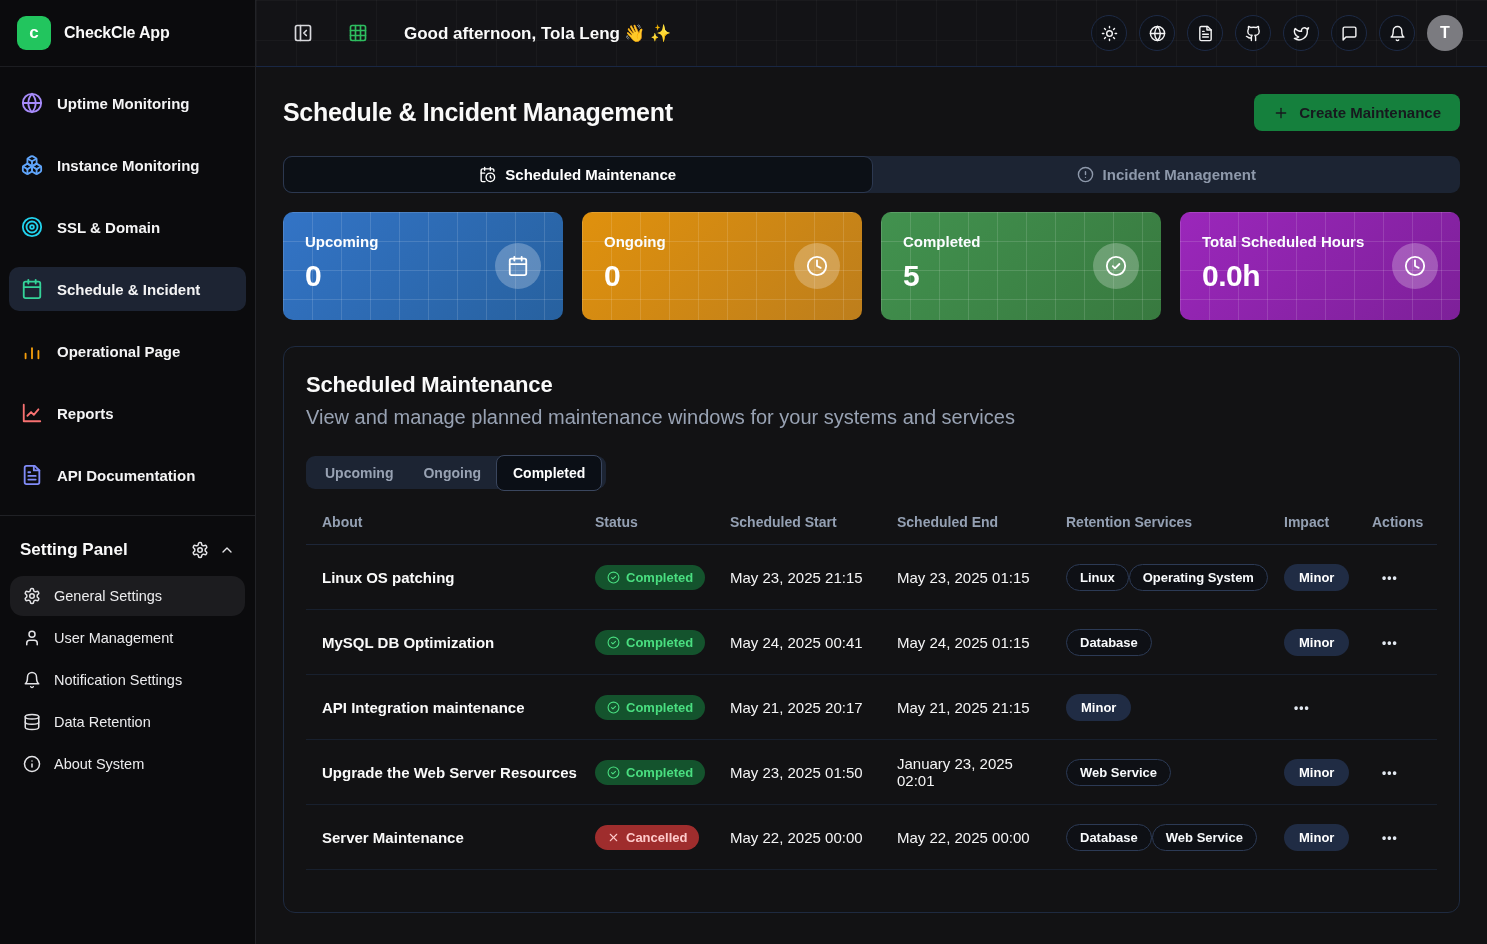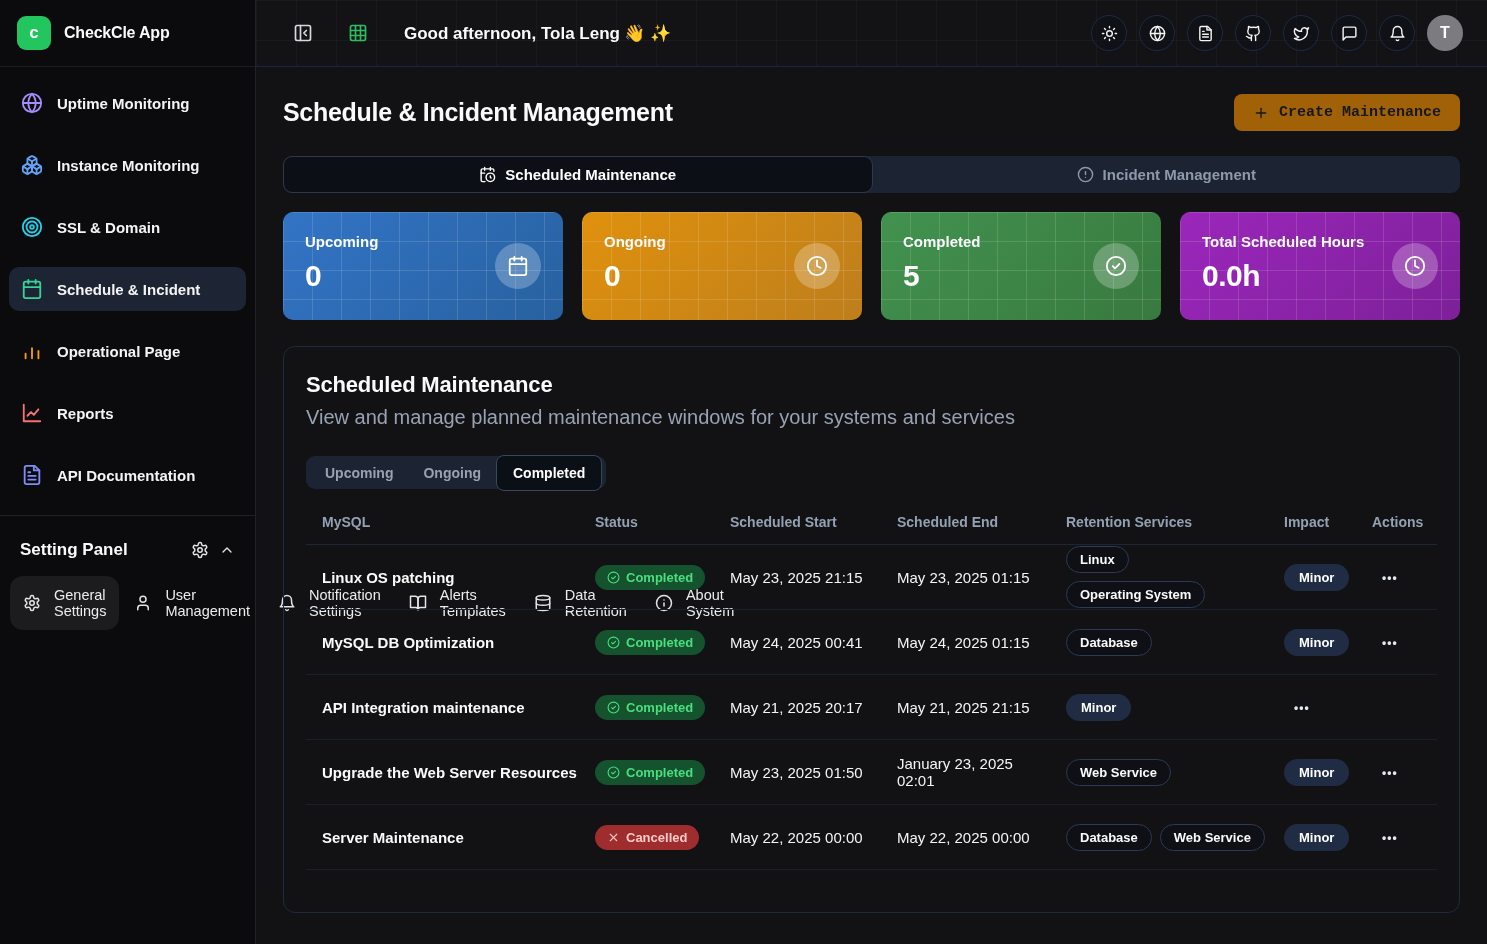--- a/index.html
+++ b/index.html
@@ -18,21 +18,21 @@
   .nav-item { display:flex; align-items:center; gap:14px; padding:11px 12px; border-radius:10px; cursor:pointer; }
   .nav-item.active { background:#1d2433; }
   .nav-item .icon { width:22px; height:22px; }
   .nav-label { font-size:15px; font-weight:600; color:#f4f4f5; }
   .sidebar-divider { height:1px; background:#202125; margin-top:6px; }
   .settings-header { display:flex; align-items:center; padding:24px 20px 12px 20px; gap:10px; }
   .settings-title { font-size:17px; font-weight:700; flex:1; }
   .settings-header .icon { color:#e4e4e7; cursor:pointer; }
   .gear-sm { width:18px; height:18px; }
   .chev-sm { width:16px; height:16px; }
-  .settings-list { padding:4px 10px; display:flex; flex-direction:row; gap:2px; }
+  .settings-list { padding:4px 10px; display:flex; flex-direction:column; gap:2px; }
   .settings-item { display:flex; align-items:center; gap:13px; padding:11px 13px; border-radius:13px; cursor:pointer; }
   .settings-item.active { background:#1c1c1f; }
   .settings-item .icon { width:18px; height:18px; color:#e4e4e7; }
   .settings-label { font-size:14.5px; font-weight:500; color:#ececee; }
 
   
   .main { flex:1; display:flex; flex-direction:column; min-width:0; }
   .topbar { height:67px; flex-shrink:0; display:flex; align-items:center; padding:0 24px 0 37px;
     background-color:#131316;
     background-image:linear-gradient(to right, rgba(255,255,255,.032) 1px, transparent 1px),
@@ -44,22 +44,22 @@
   .greeting { font-size:17px; font-weight:700; }
   .topbar-right { margin-left:auto; display:flex; align-items:center; gap:12px; }
   .circle-btn { width:36px; height:36px; border-radius:50%; border:1px solid #1d2a45; background:rgba(10,14,22,.35);
     display:flex; align-items:center; justify-content:center; color:#f4f4f5; cursor:pointer; }
   .circle-btn .icon { width:17px; height:17px; }
   .avatar { width:36px; height:36px; border-radius:50%; background:#7b7b80; display:flex; align-items:center; justify-content:center; font-weight:700; font-size:16px; color:#fff; cursor:pointer; }
 
   .content { flex:1; padding:27px 27px 0; overflow:hidden; }
   .page-head { display:flex; align-items:center; justify-content:space-between; margin-bottom:25px; }
   .page-title { font-size:25px; font-weight:800; letter-spacing:-.3px; }
-  .create-btn { display:flex; align-items:center; gap:10px; background:#a16207; color:#17191e; font-weight:600; font-size:15px;
-    height:37px; padding:0 19px; border-radius:8px; border:none; cursor:pointer; font-family:Liberation Mono, monospace; }
+  .create-btn { display:flex; align-items:center; gap:10px; background:#15803d; color:#17191e; font-weight:600; font-size:15px;
+    height:37px; padding:0 19px; border-radius:8px; border:none; cursor:pointer; font-family:Liberation Sans, sans-serif; }
   .create-btn .icon { width:16px; height:16px; }
 
   .seg-tabs { display:flex; background:#1c2433; border-radius:9px; height:37px; margin-bottom:19px; }
   .seg-tab { flex:1; display:flex; align-items:center; justify-content:center; gap:9px; font-size:15px; font-weight:600;
     color:#8e99ab; border-radius:9px; cursor:pointer; }
   .seg-tab.active { background:#0c1016; border:1px solid #2c3850; color:#fff; }
   .seg-tab .icon { width:17px; height:17px; }
 
   .stats { display:grid; grid-template-columns:repeat(4,1fr); gap:19px; margin-bottom:26px; }
   .stat-card { height:108px; border-radius:10px; padding:21px 22px; position:relative; overflow:hidden; cursor:default; }
@@ -79,21 +79,21 @@
   .mtable { margin-top:25px; }
   .mt-head, .mt-row { display:grid; grid-template-columns:273px 135px 167px 169px 218px 88px 1fr; align-items:center; }
   .mt-head { border-bottom:1px solid #1d2638; padding-bottom:14px; }
   .mt-head > div { padding-left:16px; font-size:14px; font-weight:600; color:#94a0b3; }
   .mt-row { height:65px; border-bottom:1px solid #18202e; }
   .cell { padding-left:16px; }
   .cell-title { font-size:15px; font-weight:600; color:#fafafa; }
   .badge { display:inline-flex; align-items:center; gap:6px; padding:5px 12px; border-radius:999px; font-size:13px; font-weight:700; }
   .badge .icon { width:13px; height:13px; }
   .cell-date { font-size:15px; font-weight:500; color:#f4f4f5; }
-  .svc-wrap { display:flex; gap:8px; flex-wrap:wrap; align-items:center; }
+  .svc-wrap { display:flex; flex-wrap:wrap; align-items:center; }
   .svc-tag { padding:5px 13px; border:1px solid #2c3a55; border-radius:999px; font-size:13px; font-weight:700; color:#f8fafc; background:rgba(10,14,22,.4); }
   .impact-badge { display:inline-block; padding:6px 15px; border-radius:999px; background:#202c44; font-size:13px; font-weight:700; color:#fff; }
   .actions-btn { background:none; border:none; color:#e2e8f0; font-size:19px; font-weight:700; cursor:pointer; padding:2px 10px; line-height:1; font-family:inherit; letter-spacing:1px; }
 </style>
 </head>
 <body>
 
 <div class="app">
 
   <aside class="sidebar">
@@ -221,29 +221,20 @@
             <svg viewBox="0 0 24 24" fill="none" stroke="currentColor" stroke-width="2" stroke-linecap="round" stroke-linejoin="round">
               <path d="M6 8a6 6 0 0 1 12 0c0 7 3 9 3 9H3s3-2 3-9"></path>
               <path d="M10.3 21a1.94 1.94 0 0 0 3.4 0"></path>
             </svg>
           </span>
           <span class="settings-label">Notification Settings</span>
         </div>
         <div class="settings-item">
           <span class="icon" style="width: 18px; height: 18px;">
             <svg viewBox="0 0 24 24" fill="none" stroke="currentColor" stroke-width="2" stroke-linecap="round" stroke-linejoin="round">
-              <path d="M2 3h6a4 4 0 0 1 4 4v14a3 3 0 0 0-3-3H2z"></path>
-              <path d="M22 3h-6a4 4 0 0 0-4 4v14a3 3 0 0 1 3-3h7z"></path>
-            </svg>
-          </span>
-          <span class="settings-label">Alerts Templates</span>
-        </div>
-        <div class="settings-item">
-          <span class="icon" style="width: 18px; height: 18px;">
-            <svg viewBox="0 0 24 24" fill="none" stroke="currentColor" stroke-width="2" stroke-linecap="round" stroke-linejoin="round">
               <ellipse cx="12" cy="5" rx="9" ry="3"></ellipse>
               <path d="M3 5v14a9 3 0 0 0 18 0V5"></path>
               <path d="M3 12a9 3 0 0 0 18 0"></path>
             </svg>
           </span>
           <span class="settings-label">Data Retention</span>
         </div>
         <div class="settings-item">
           <span class="icon" style="width: 18px; height: 18px;">
             <svg viewBox="0 0 24 24" fill="none" stroke="currentColor" stroke-width="2" stroke-linecap="round" stroke-linejoin="round">
@@ -432,21 +423,21 @@
       <section class="panel">
         <h2 class="panel-title" style="margin:0">Scheduled Maintenance</h2>
         <div class="panel-desc">View and manage planned maintenance windows for your systems and services</div>
         <div class="filter-tabs" id="filter-tabs">
             <div class="filter-tab">Upcoming</div>
             <div class="filter-tab">Ongoing</div>
             <div class="filter-tab active">Completed</div>
           </div>
         <div class="mtable">
           <div class="mt-head" id="table-head">
-              <div>MySQL</div>
+              <div>About</div>
               <div>Status</div>
               <div>Scheduled Start</div>
               <div>Scheduled End</div>
               <div>Retention Services</div>
               <div>Impact</div>
               <div>Actions</div>
             </div>
           <div id="table-body">
               <div class="mt-row">
                 <div class="cell cell-title">Linux OS patching</div>

